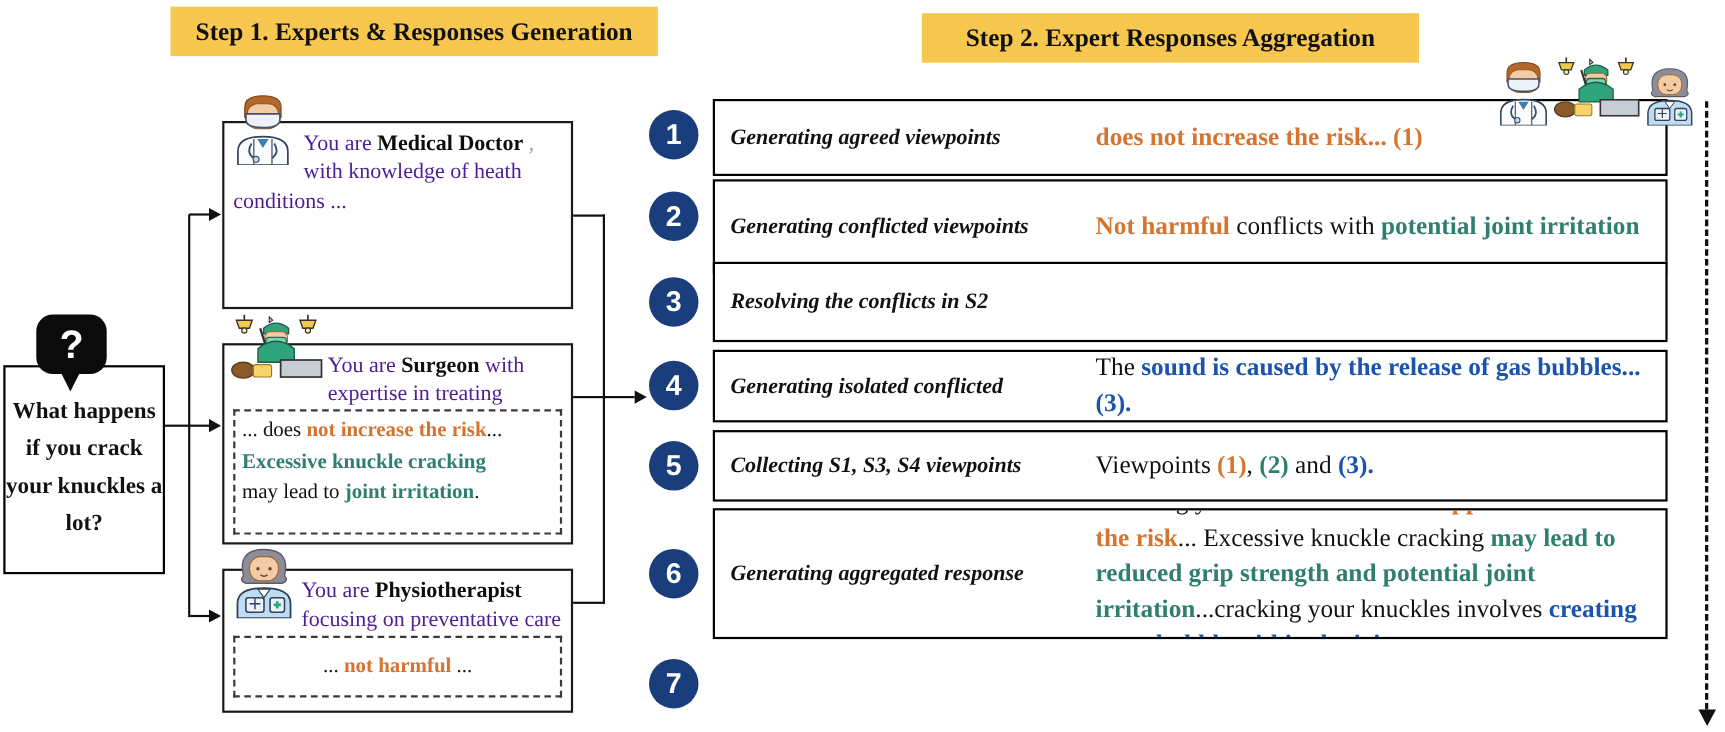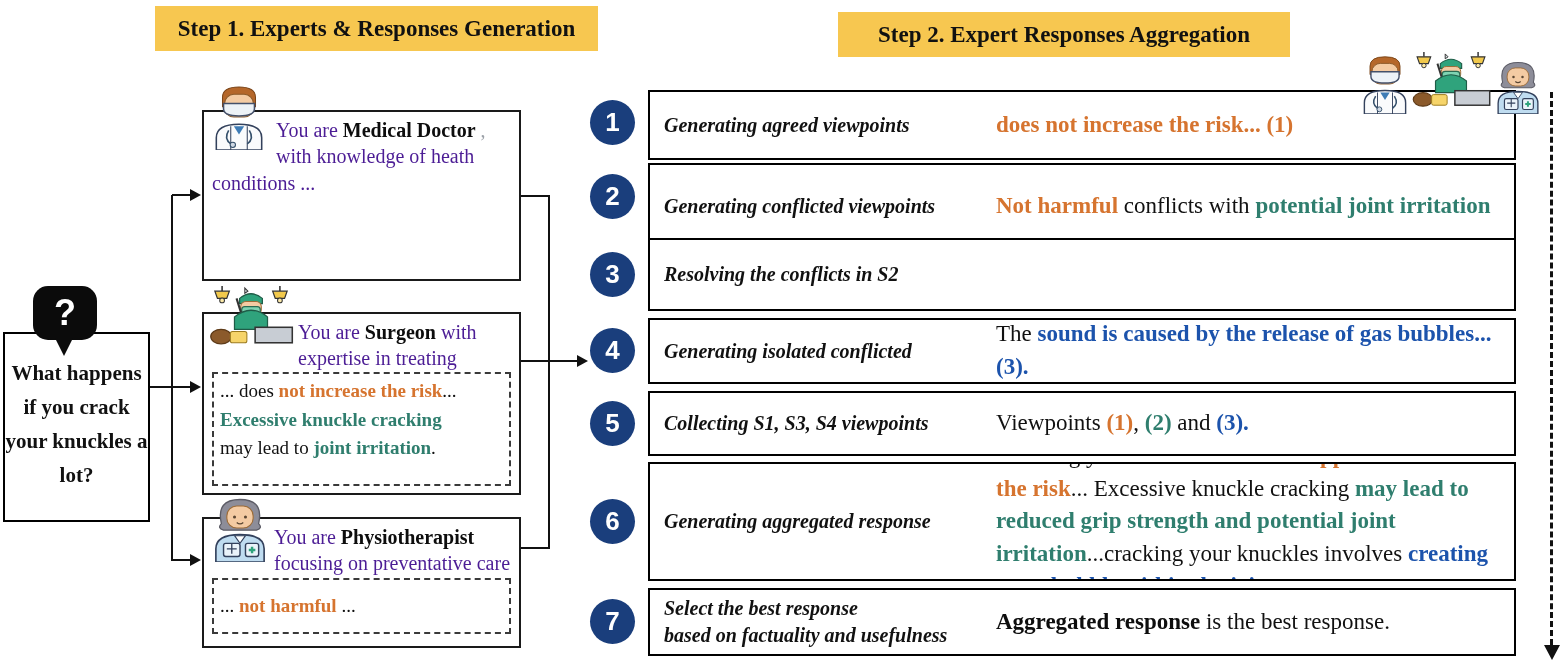--- a/index.html
+++ b/index.html
@@ -22,21 +22,21 @@
         font-weight:bold;font-size:21px;text-align:center;line-height:1.62;padding-top:22px;z-index:3;}
 
   
   .ebox{position:absolute;left:202px;width:315px;border:2px solid #1a1a1a;background:#fff;z-index:2;}
   .e0{top:110px;height:167px;} .e1{top:312px;height:179px;} .e2{top:517px;height:127px;}
   .prompt{font-size:20px;color:#9CA1A8;line-height:1.32;padding:5px 8px 0 8px;}
   .spacer{display:block;float:left;}
   .dashedbox{position:absolute;left:8px;right:8px;border:2px dashed #3a3a3a;background:#fff;
              font-size:19px;line-height:1.5;padding:3px 6px;}
   .d0{top:58px;height:98px;} .d1{top:58px;height:104px;} .d2{top:59px;height:46px;line-height:46px;}
-  .center{}
+  .center{text-align:center;}
 
   
   .sg-p{}
   .sg-g{color:#4c1d95;}
   .sg-k{color:#0d0d0d;font-weight:bold;}
   .sg-o{color:#D6742F;font-weight:bold;}
   .sg-t{color:#2F7E6E;font-weight:bold;}
   .sg-b{color:#1C53AC;font-weight:bold;}
 
   
@@ -225,21 +225,17 @@
     <div class="row-content"><span class="sg-p">The </span><span class="sg-b">sound is caused by the release of gas bubbles...(3).</span></div>
   </div>
   <div class="row r5">
     <div class="row-label"><span class="sg-p">Collecting S1, S3, S4 viewpoints</span></div>
     <div class="row-content"><span class="sg-p">Viewpoints </span><span class="sg-o">(1)</span><span class="sg-p">, </span><span class="sg-t">(2)</span><span class="sg-p"> and </span><span class="sg-b">(3).</span></div>
   </div>
   <div class="row r6">
     <div class="row-label"><span class="sg-p">Generating aggregated response</span></div>
     <div class="row-content"><span class="sg-p">Cracking your knuckles </span><span class="sg-o">does not appear to increase the risk</span><span class="sg-p">... Excessive knuckle cracking </span><span class="sg-t">may lead to reduced grip strength and potential joint irritation</span><span class="sg-p">...cracking your knuckles involves </span><span class="sg-b">creating a gas bubble within the joint...</span></div>
   </div>
-  <div class="row r7">
-    <div class="row-label"><span class="sg-p">Select the best response</span><br><span class="sg-p">based on factuality and usefulness</span></div>
-    <div class="row-content"><span class="sg-k">Aggregated response</span><span class="sg-p"> is the best response.</span></div>
-  </div>
 
   <div class="dashline"></div>
   <div class="dasharrow"></div>
 
 </div>
 
 </body></html>

